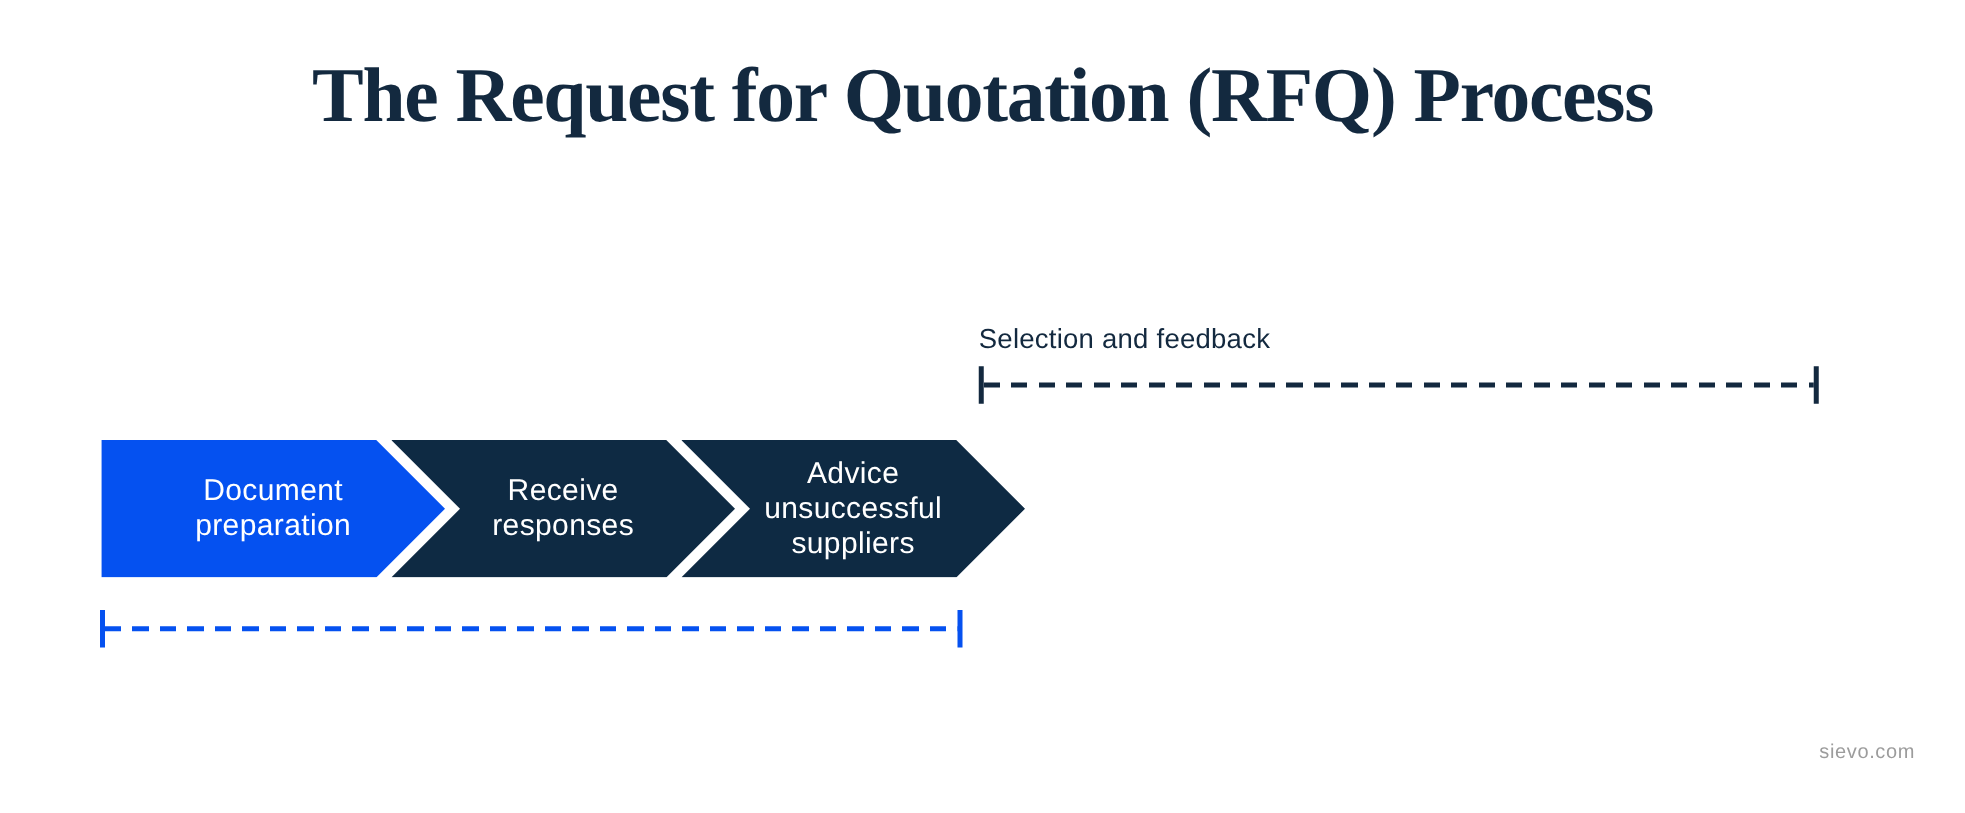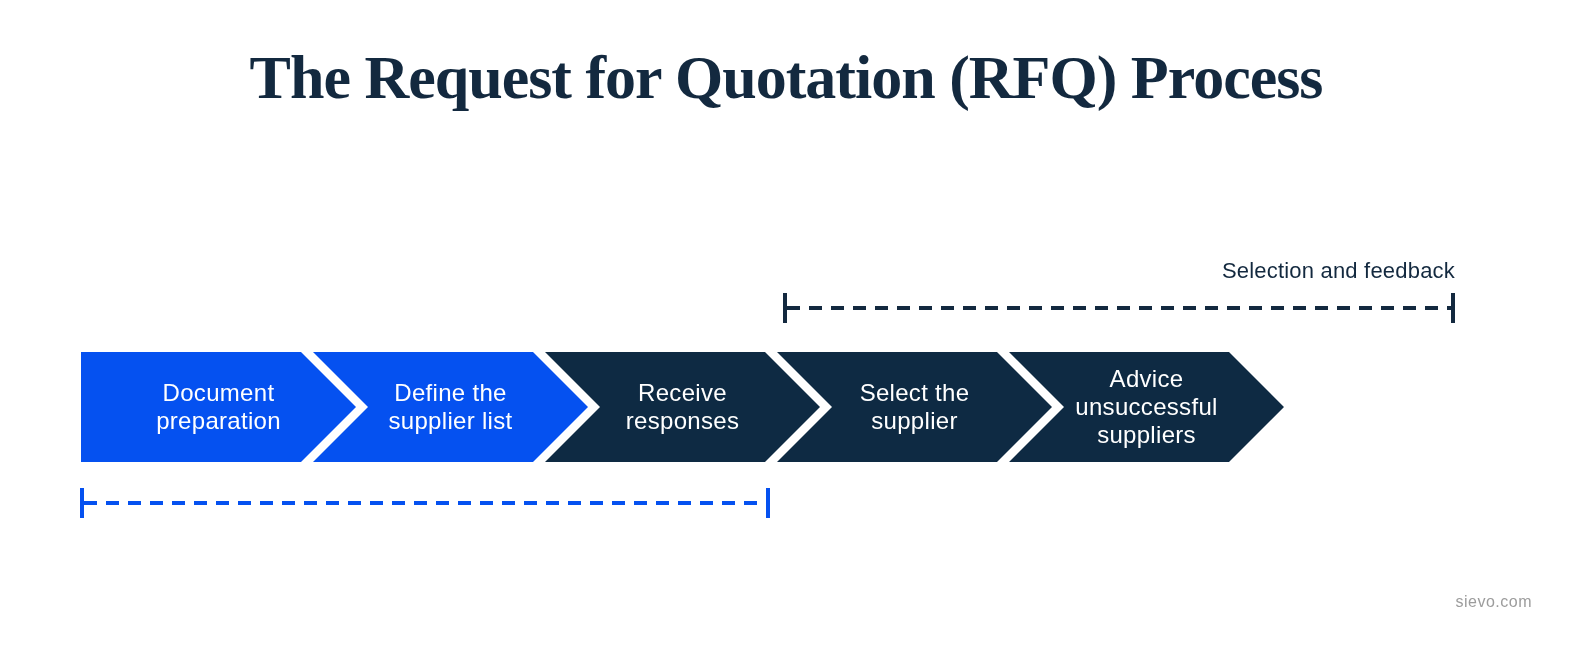--- a/index.html
+++ b/index.html
@@ -68,21 +68,21 @@
     font-size: 24px;
     line-height: 1.17;
     letter-spacing: 0.3px;
   }
 
   
   .bracket { position: absolute; }
   .bracket-top { left: 783px; top: 258px; width: 672px; color: var(--ink); }
   .bracket-bottom { left: 80px; top: 488px; width: 690px; color: var(--blue); }
   .bracket-label {
-    text-align: right;
+    text-align: left;
     font-size: 22px;
     letter-spacing: 0.2px;
   }
   .bracket-top .bracket-label { margin-bottom: 9px; }
   .bracket-bottom .bracket-label { margin-top: 12px; }
   .dash-row {
     display: flex;
     align-items: center;
     height: 30px;
   }
@@ -121,31 +121,23 @@
     <div class="dashes"></div>
     <div class="tick"></div>
   </div>
 </div>
 
 <div class="chevrons">
   <div class="chev first blue">
     <span class="step-label">Document
 preparation</span>
   </div>
-  <div class="chev blue">
-    <span class="step-label">Define the
-supplier list</span>
-  </div>
   <div class="chev dark">
     <span class="step-label">Receive
 responses</span>
-  </div>
-  <div class="chev dark">
-    <span class="step-label">Select the
-supplier</span>
   </div>
   <div class="chev dark">
     <span class="step-label">Advice
 unsuccessful
 suppliers</span>
   </div>
 </div>
 
 <div class="bracket bracket-bottom">
   <div class="dash-row">

